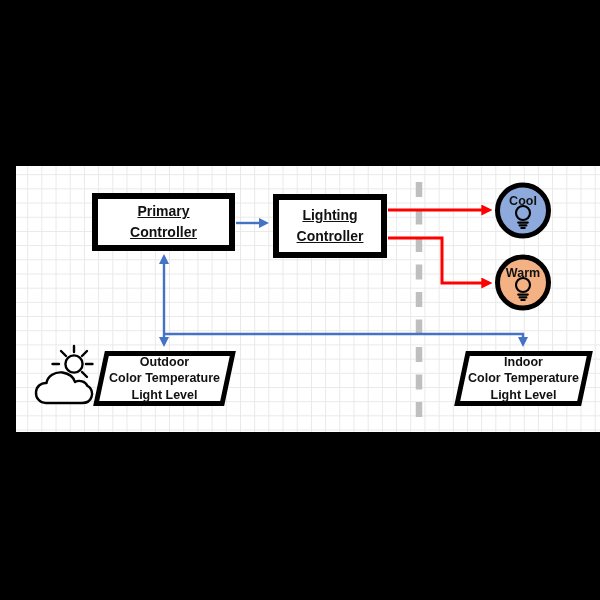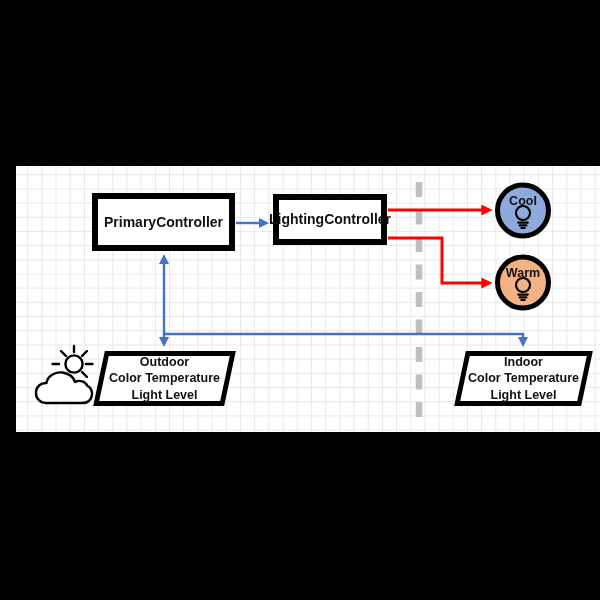--- a/index.html
+++ b/index.html
@@ -16,25 +16,25 @@
     background-color:#ffffff;
     background-image:
       linear-gradient(to right,#e8e8ea 1px,transparent 1px),
       linear-gradient(to bottom,#e8e8ea 1px,transparent 1px);
     background-size:14.2px 14.2px;
     background-position:-3px -6px;
   }
   .canvas > svg{position:absolute;left:0;top:0;}
   .box{
     position:absolute;box-sizing:border-box;background:#fff;border:6px solid #000;
-    display:flex;justify-content:center;align-items:center;
-    font-weight:bold;font-size:14px;line-height:21px;color:#111;text-align:center;
+    display:flex;flex-direction:column;justify-content:center;align-items:center;
+    font-weight:bold;font-size:14px;line-height:21px;color:#111;text-align:center;text-decoration:underline;
   }
   #primary-box{left:76px;top:27px;width:143px;height:58px;}
-  #lighting-box{left:257px;top:28px;width:114px;height:51px;}
+  #lighting-box{left:257px;top:28px;width:114px;height:64px;}
   .para{
     position:absolute;box-sizing:border-box;background:#fff;border:5px solid #000;
     transform:skewX(-12deg);transform-origin:50% 50%;
   }
   #outdoor-para{left:83px;top:185px;width:131px;height:55px;}
   #indoor-para{left:444px;top:185px;width:127px;height:55px;}
   .para-inner{
     position:absolute;inset:0;transform:skewX(12deg);
     display:flex;flex-direction:column;justify-content:center;align-items:center;
     font-weight:bold;font-size:12.5px;line-height:16.5px;color:#111;

